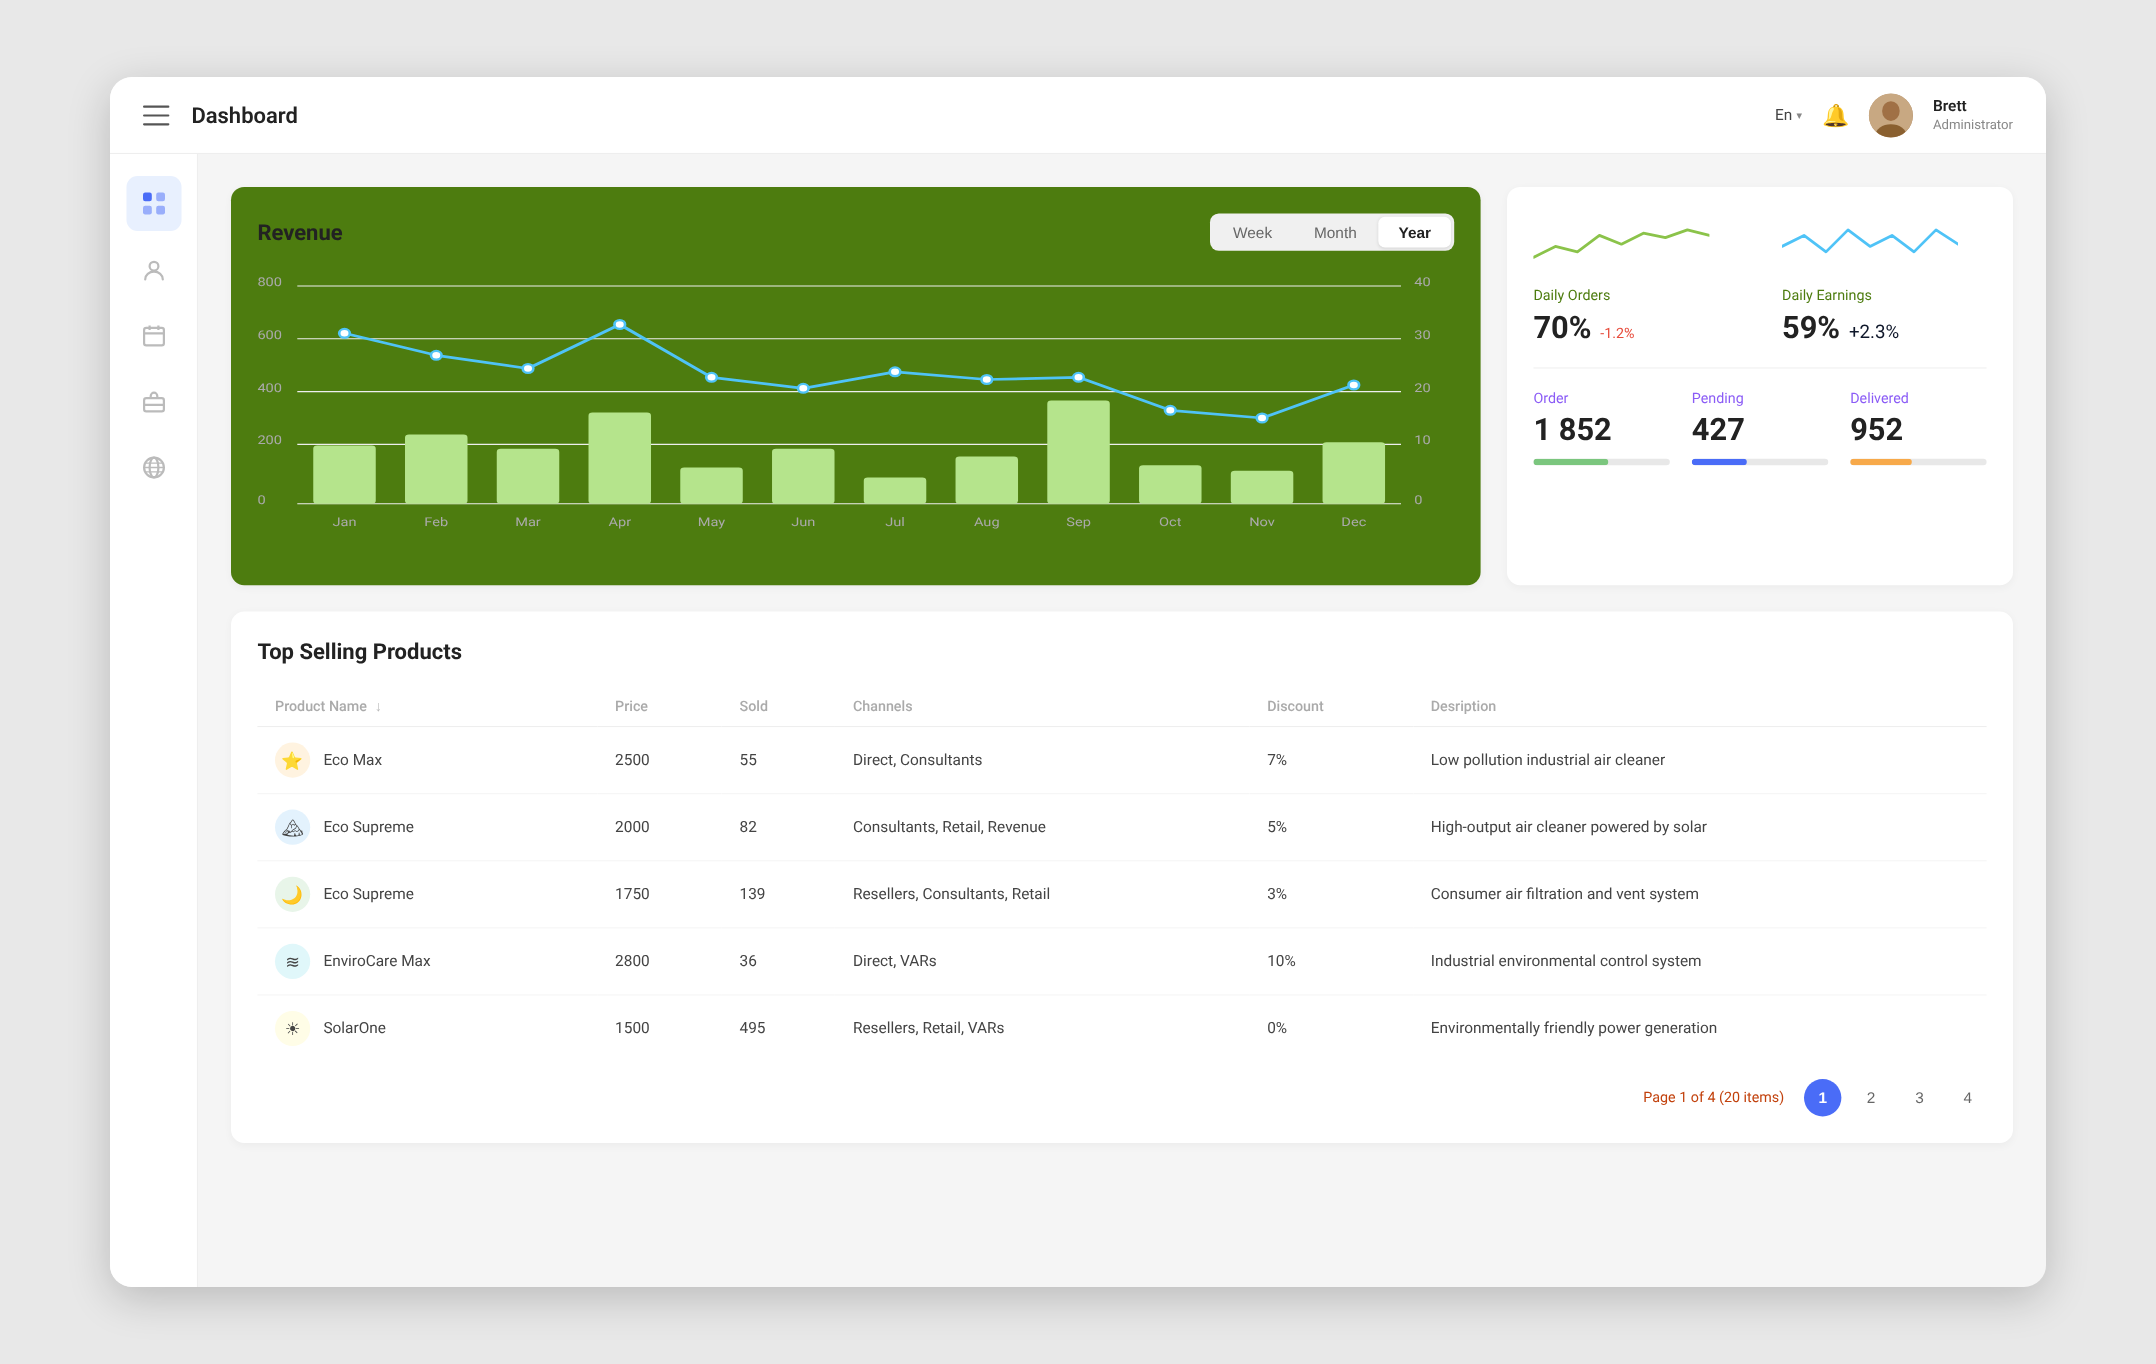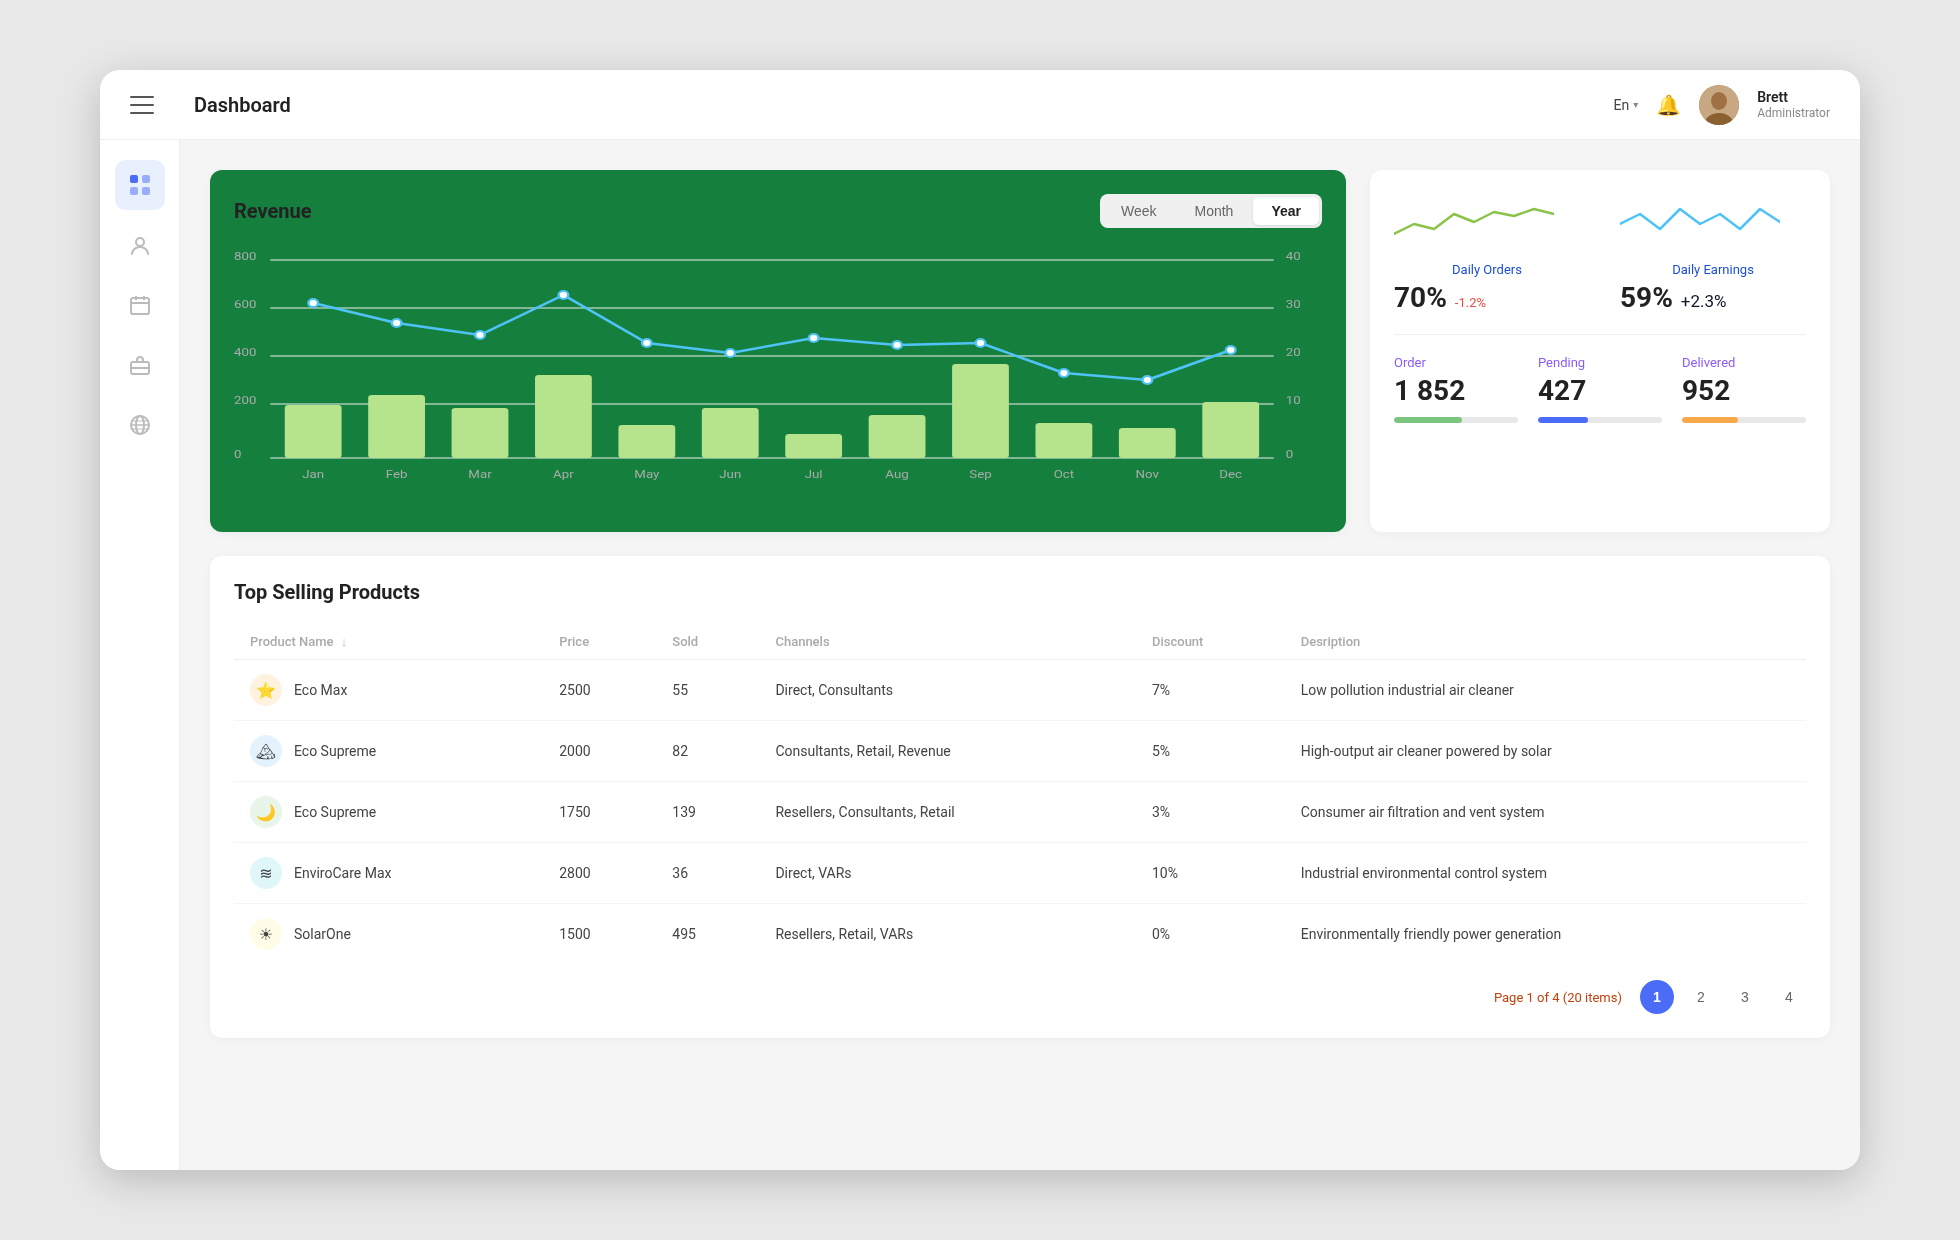--- a/index.html
+++ b/index.html
@@ -24,21 +24,20 @@
     }
     
     .topbar {
       height: 70px;
       background: #fff;
       display: flex;
       align-items: center;
       padding: 0 30px;
       border-bottom: 1px solid #eee;
       flex-shrink: 0;
-      gap: 20px;
     }
     .topbar-menu-icon {
       width: 24px;
       height: 18px;
       display: flex;
       flex-direction: column;
       justify-content: space-between;
       cursor: pointer;
       margin-right: 20px;
     }
@@ -136,21 +135,21 @@
       gap: 24px;
     }
 
     
     .top-section {
       display: flex;
       gap: 24px;
     }
     .revenue-card {
       flex: 1;
-      background: #15803d;
+      background: #4d7c0f;
       border-radius: 12px;
       padding: 24px;
       box-shadow: 0 2px 8px rgba(0,0,0,0.04);
     }
     .revenue-header {
       display: flex;
       align-items: center;
       justify-content: space-between;
       margin-bottom: 20px;
     }
@@ -209,23 +208,22 @@
     }
     .mini-stat {
       flex: 1;
     }
     .mini-stat-sparkline {
       height: 60px;
       margin-bottom: 8px;
     }
     .mini-stat-label {
       font-size: 13px;
-      color: #1d4ed8;
+      color: #4d7c0f;
       margin-bottom: 4px;
-      text-align: center;
     }
     .mini-stat-value-row {
       display: flex;
       align-items: baseline;
       gap: 8px;
     }
     .mini-stat-value {
       font-size: 28px;
       font-weight: 700;
       color: #222;

